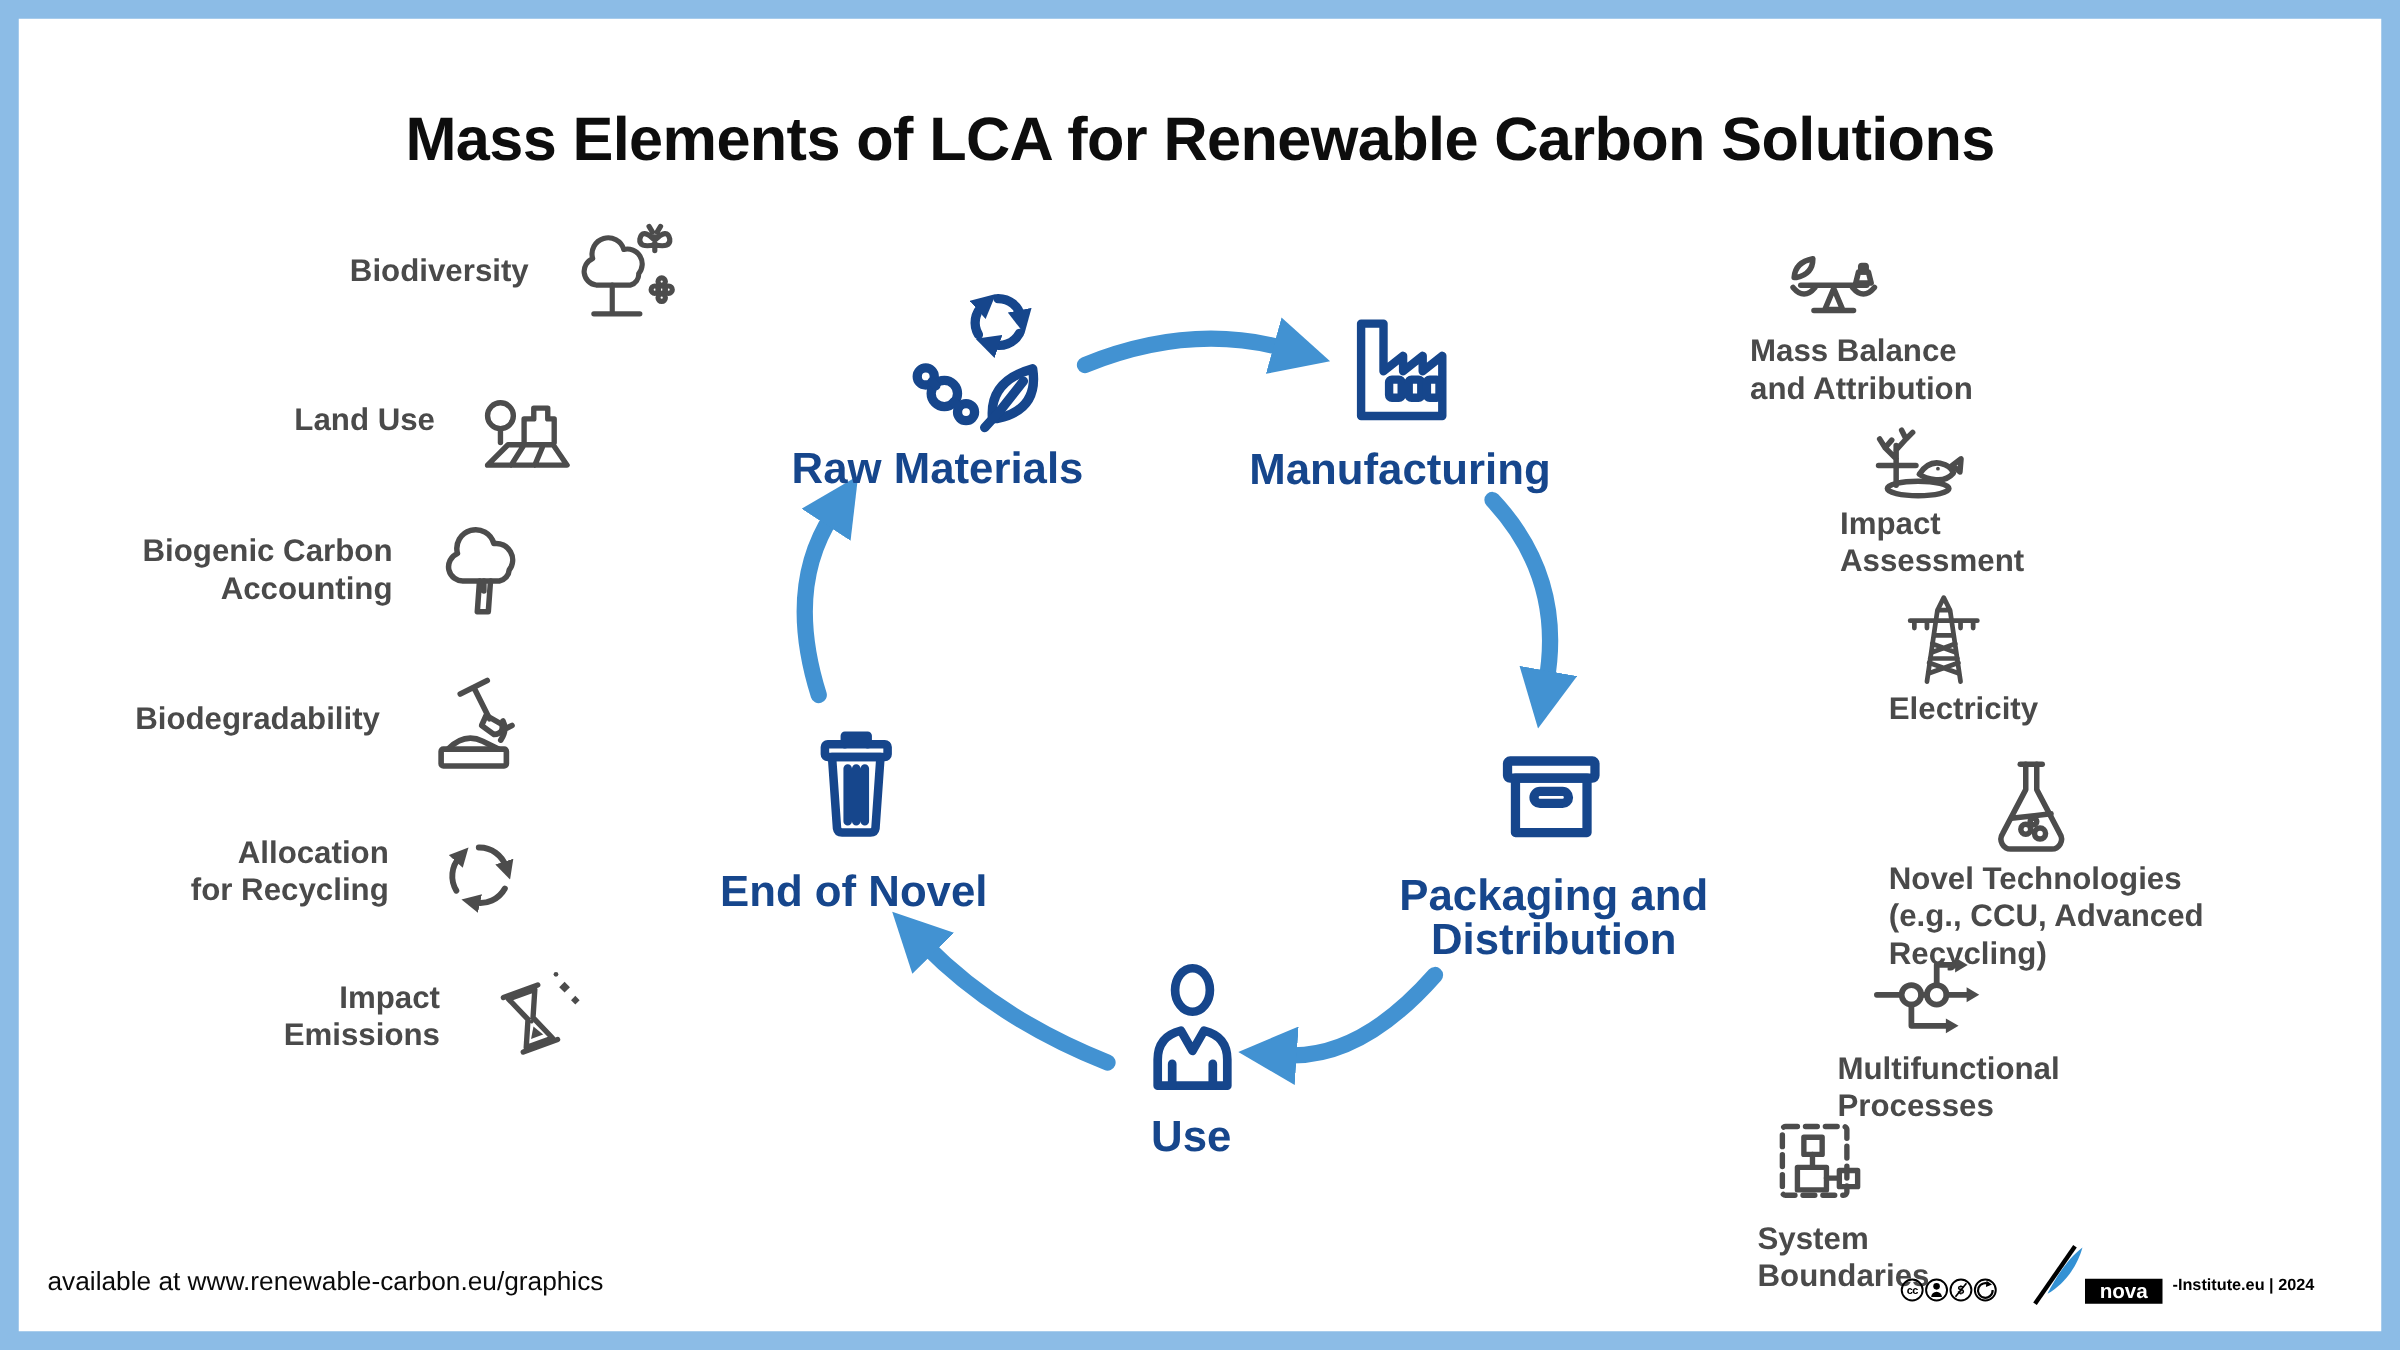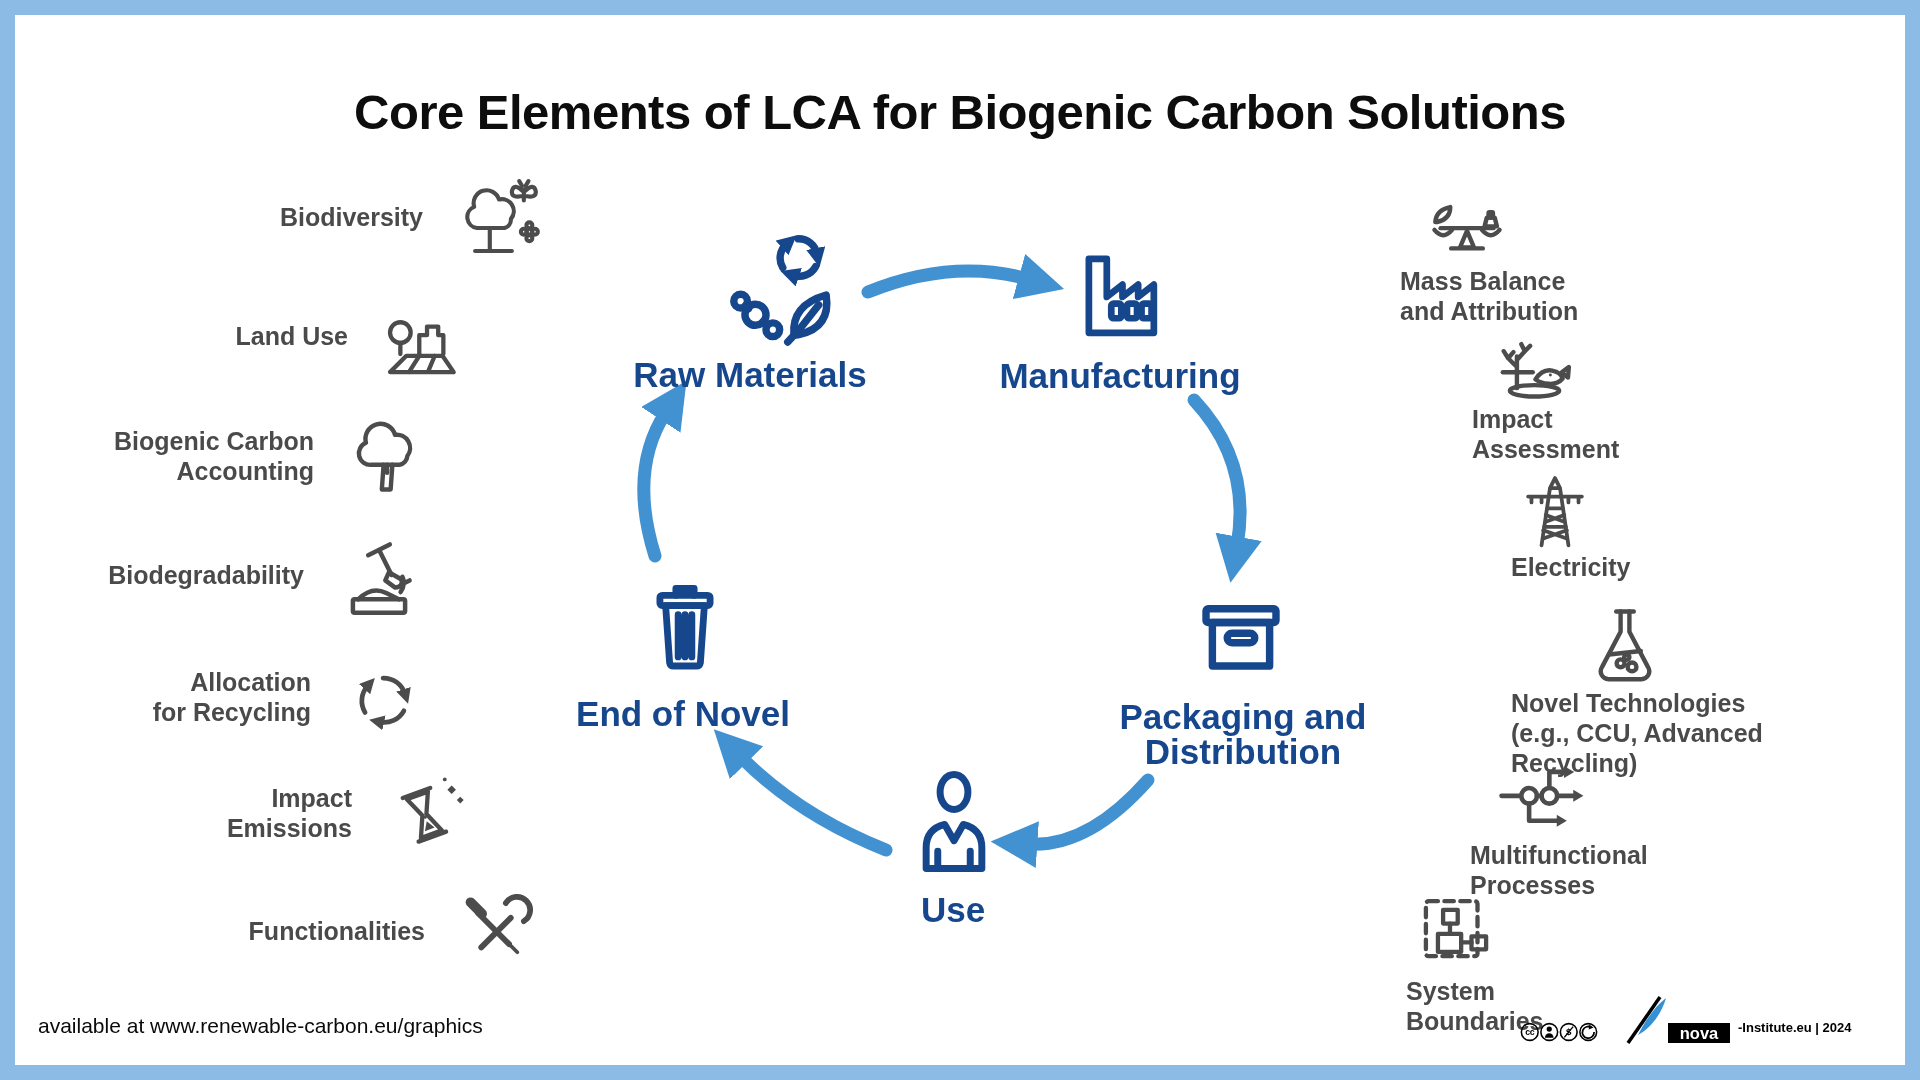--- a/index.html
+++ b/index.html
@@ -27,21 +27,21 @@
   .license{position:absolute;left:1520px;top:1021px;}
   .brandlogo{position:absolute;left:1624px;top:995px;}
   .brand-suffix{position:absolute;left:1738px;top:1020px;font-size:13px;font-weight:700;color:#000;}
   svg{display:block;}
 </style>
 </head>
 <body>
 
 <div id="canvas">
 
-  <div class="title">Core Elements of LCA for Biogenic Carbon Solutions</div>
+  <div class="title">Mass Elements of LCA for Renewable Carbon Solutions</div>
 
   <div class="lrow" style="--il:453px;--it:171px;--sz:92px">
     <div class="llabel">Biodiversity</div>
     <svg class="sicon" viewBox="0 0 100 100" fill="none" stroke="#4c4c4c" stroke-width="4.5" stroke-linecap="round" stroke-linejoin="round">
       <path d="M26,62 a12,12 0 0 1 -3,-23 a14,14 0 0 1 27,-8 a13,13 0 0 1 13,21 a10,10 0 0 1 -7,10 Z"></path>
       <path d="M40,62 V85 M24,87 H64"></path>
       <path d="M77,23 Q66,12 64,22 Q63,30 77,27 M77,23 Q88,12 90,22 Q91,30 77,27 M77,20 V32 M75,16 L72,11 M79,16 L82,11"></path>
       <circle cx="83" cy="66" r="3.2"></circle>
         <circle cx="83" cy="59" r="3.2"></circle>
         <circle cx="77" cy="66" r="3.2"></circle>
@@ -104,30 +104,20 @@
         <path d="M33,25 H67 M33,79 H67"></path>
         <path d="M44,70 H56 L50,60 Z" fill="#4c4c4c" stroke="none"></path>
         <circle cx="50" cy="55" r="1.8" fill="#4c4c4c" stroke="none"></circle>
       </g>
       <path d="M81,18 l5,5 -5,5 -5,-5 Z" fill="#4c4c4c" stroke="none"></path>
       <path d="M91,31 l4,4 -4,4 -4,-4 Z" fill="#4c4c4c" stroke="none"></path>
       <circle cx="73" cy="11" r="2.2" fill="#4c4c4c" stroke="none"></circle>
     </svg>
   </div>
 
-  <div class="lrow" style="--il:455px;--it:890px;--sz:82px">
-    <div class="llabel">Functionalities</div>
-    <svg class="sicon" viewBox="0 0 100 100" fill="none" stroke="#4c4c4c" stroke-linecap="round" stroke-linejoin="round">
-      <path d="M19,15 L33,29" stroke-width="12"></path>
-      <path d="M28,28 L66,66" stroke-width="7"></path>
-      <path d="M66,66 L76,76" stroke-width="4.5"></path>
-      <path d="M62,16 A16,16 0 1 1 84,38" stroke-width="7"></path>
-      <path d="M68,34 L32,70" stroke-width="7"></path>
-    </svg>
-  </div>
 
   <div class="rrow" style="--il:1356px;--it:178px;--sz:88px;--gap:44px">
     <svg class="sicon" viewBox="0 0 100 100" fill="none" stroke="#4c4c4c" stroke-width="5" stroke-linecap="round" stroke-linejoin="round">
       <path d="M20,57 H80"></path>
       <path d="M50,60 L42,79 H58 Z M32,80 H68"></path>
       <path d="M13,59 Q23,71 33,59 M67,59 Q77,71 87,59"></path>
       <path d="M14,50 Q15,36 31,33 Q31,47 16,50 Z"></path>
       <path d="M70,55 L72.5,45 H81.5 L84,55 Z"></path>
       <rect x="74.5" y="39" width="5" height="6" rx="1"></rect>
     </svg>

